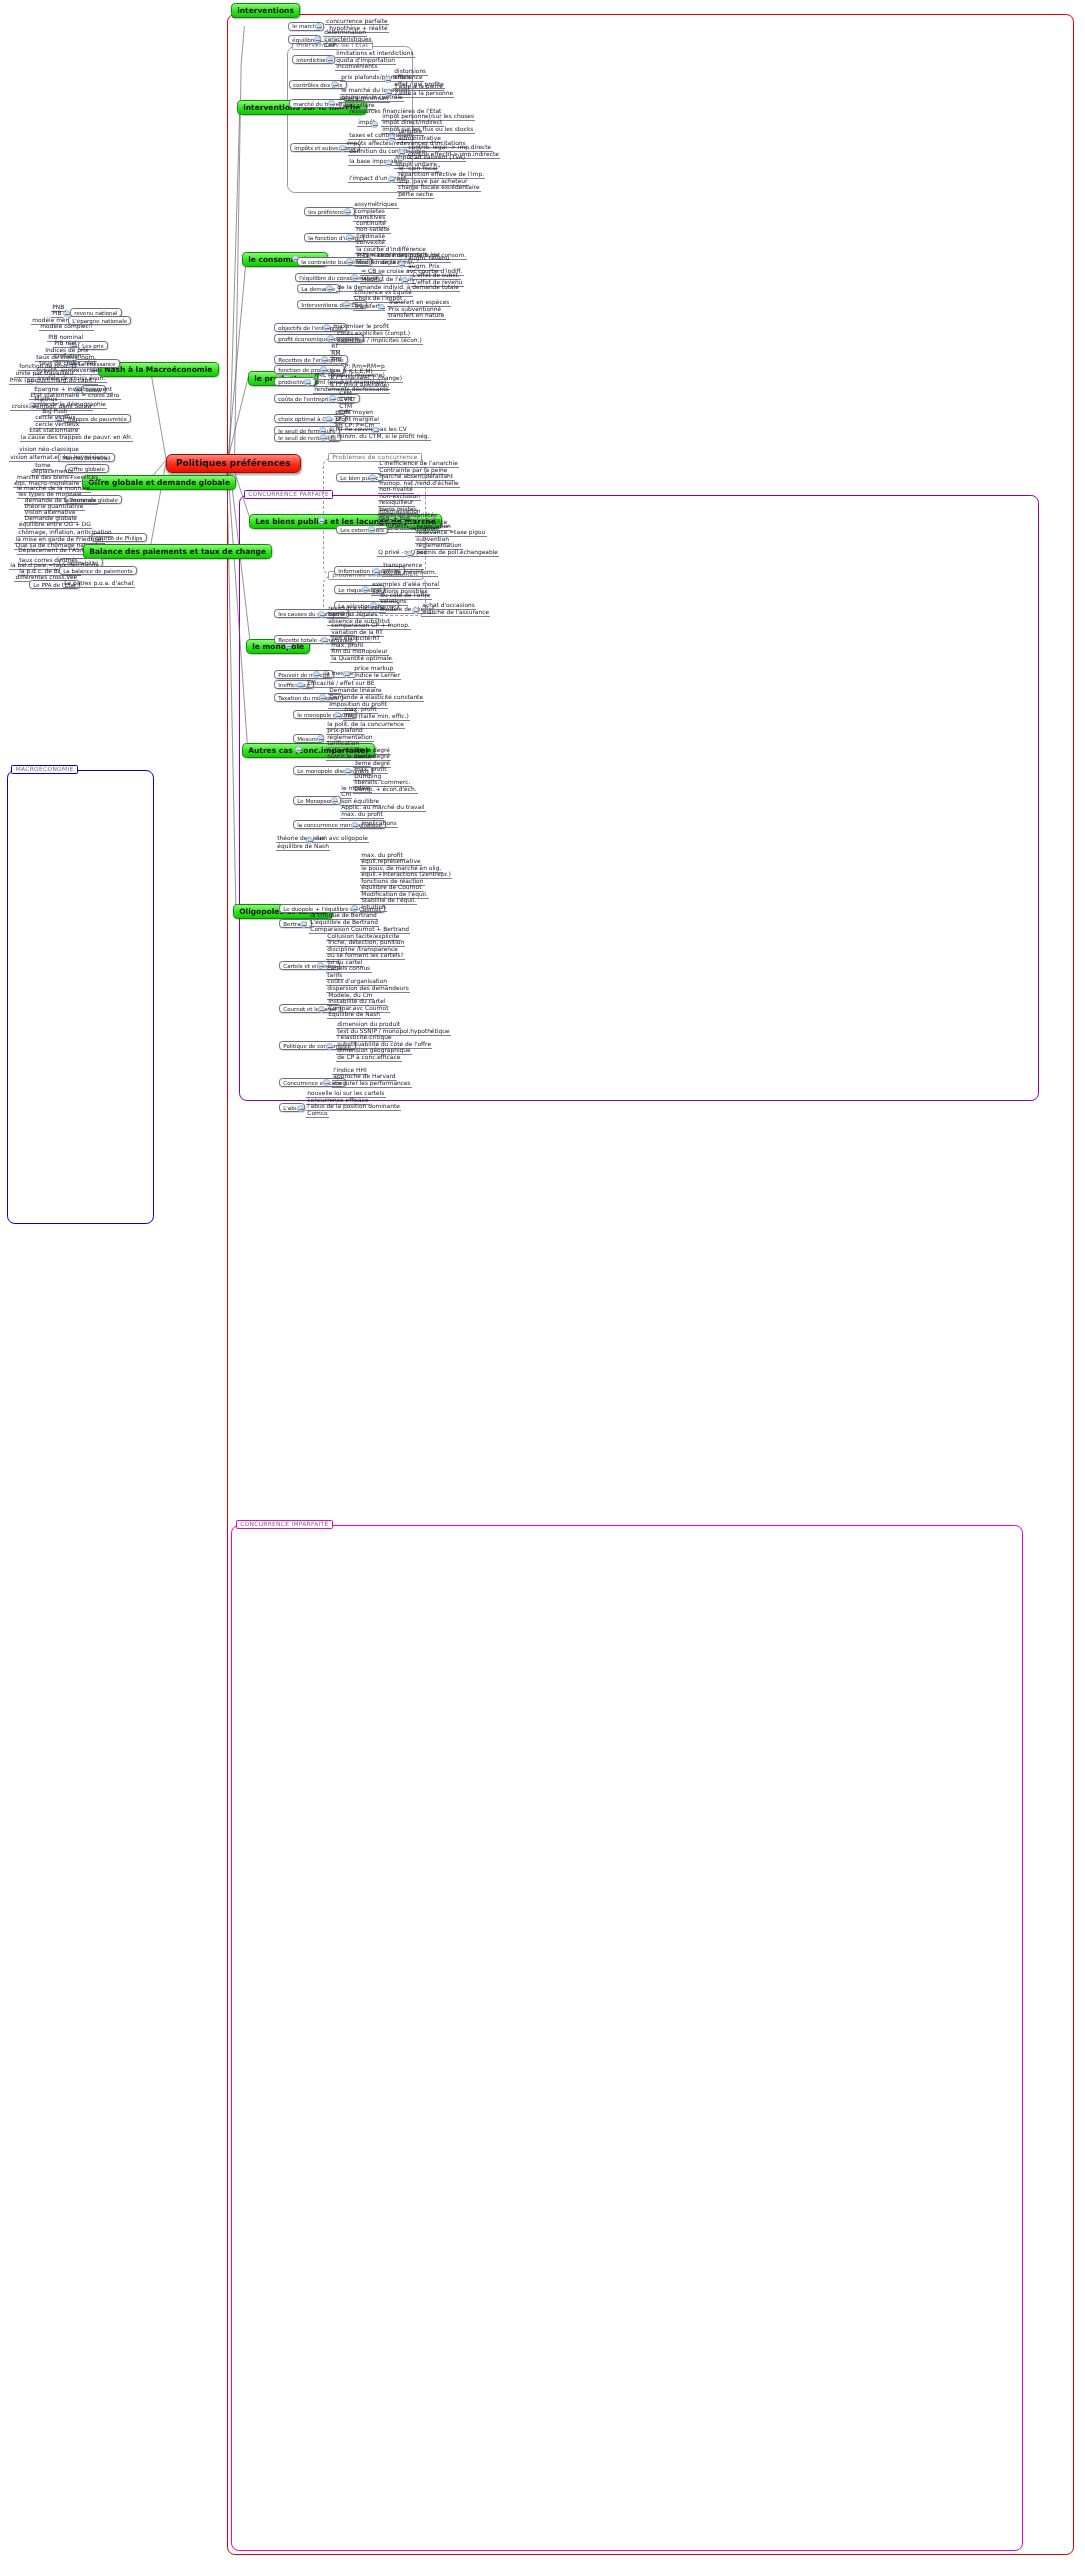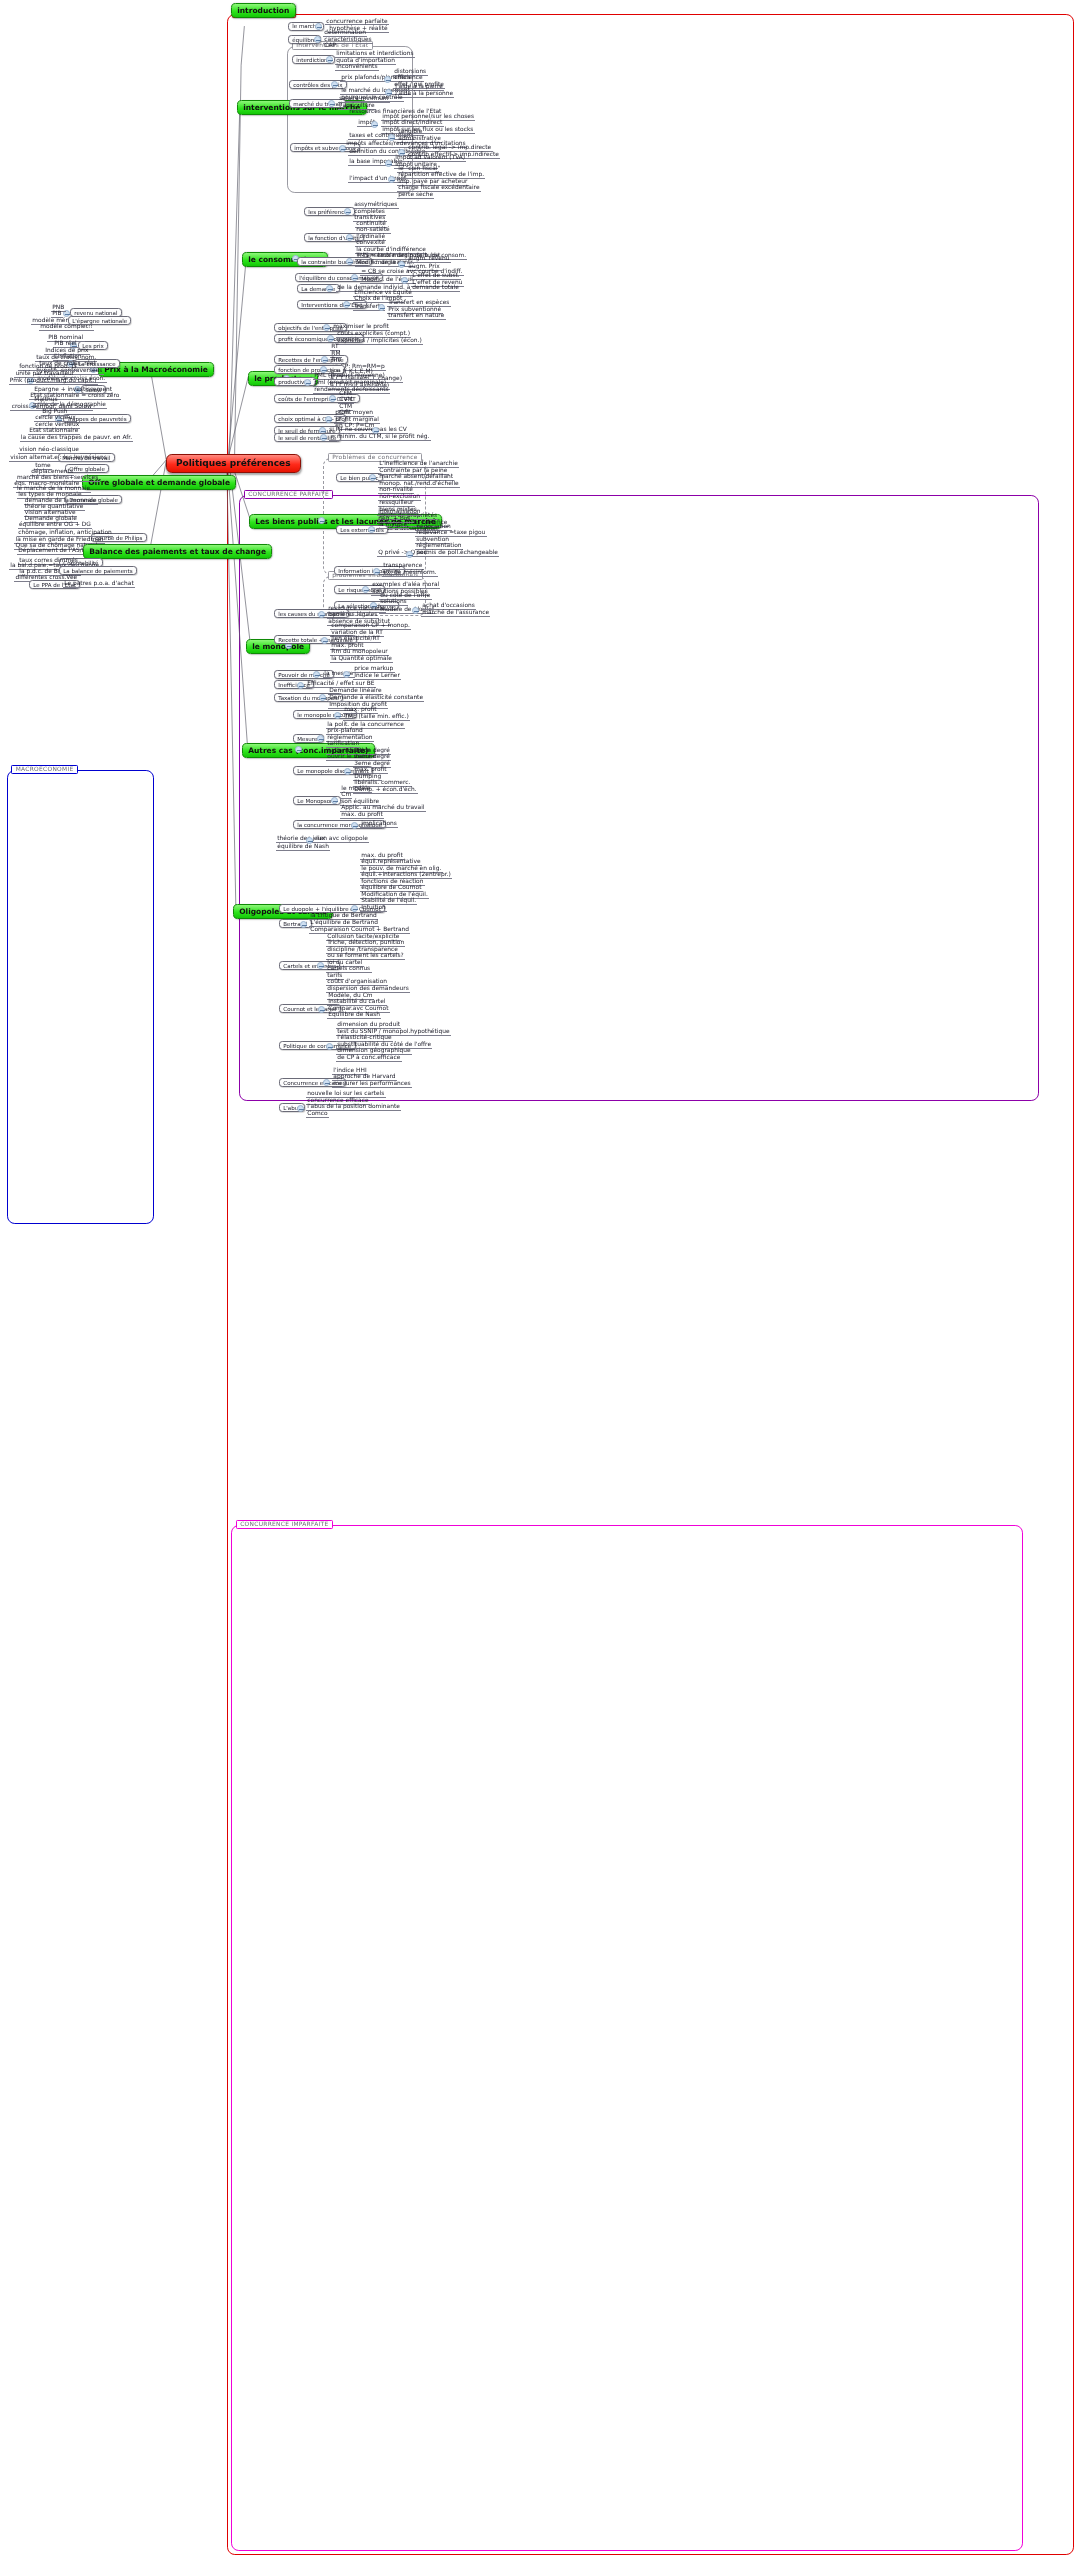--- a/index.html
+++ b/index.html
@@ -118,21 +118,21 @@
       <path d="M255 706 L230 735"></path>
       <path d="M255 708 L230 843"></path>
     </g>
   </svg>
 
   <div class="node n-root" style="left:166px;top:454px;">
     <span>Politiques préférences</span>
   </div>
 
   <div class="node n-green" style="left:231px;top:3.3px;">
-    <span>introduction</span>
+    <span>interventions</span>
   </div>
 
   <div class="node n-green" style="left:237px;top:100px;">
     <span>interventions sur le marché</span>
   </div>
 
   <div class="node n-box" style="left:288px;top:21.5px;">
     <span>le marché</span>
   </div>
   <div class="bub" style="left:315px;top:23px;"></div>
@@ -965,21 +965,21 @@
     <span>concurrence efficace</span>
   </div>
   <div class="node n-plain" style="left:306px;top:1103px;">
     <span>l'abus de la position dominante</span>
   </div>
   <div class="node n-plain" style="left:306px;top:1110px;">
     <span>Comco</span>
   </div>
 
   <div class="node n-green" style="left:98px;top:362px;">
-    <span>Prix à la Macroéconomie</span>
+    <span>Nash à la Macroéconomie</span>
   </div>
   <div class="bub" style="left:90px;top:366px;"></div>
 
   <div class="node n-box" style="left:70px;top:308px;">
     <span>revenu national</span>
   </div>
   <div class="bub" style="left:63px;top:310px;"></div>
   <div class="node n-plain" style="left:51px;top:304px;">
     <span>PNB</span>
   </div>

